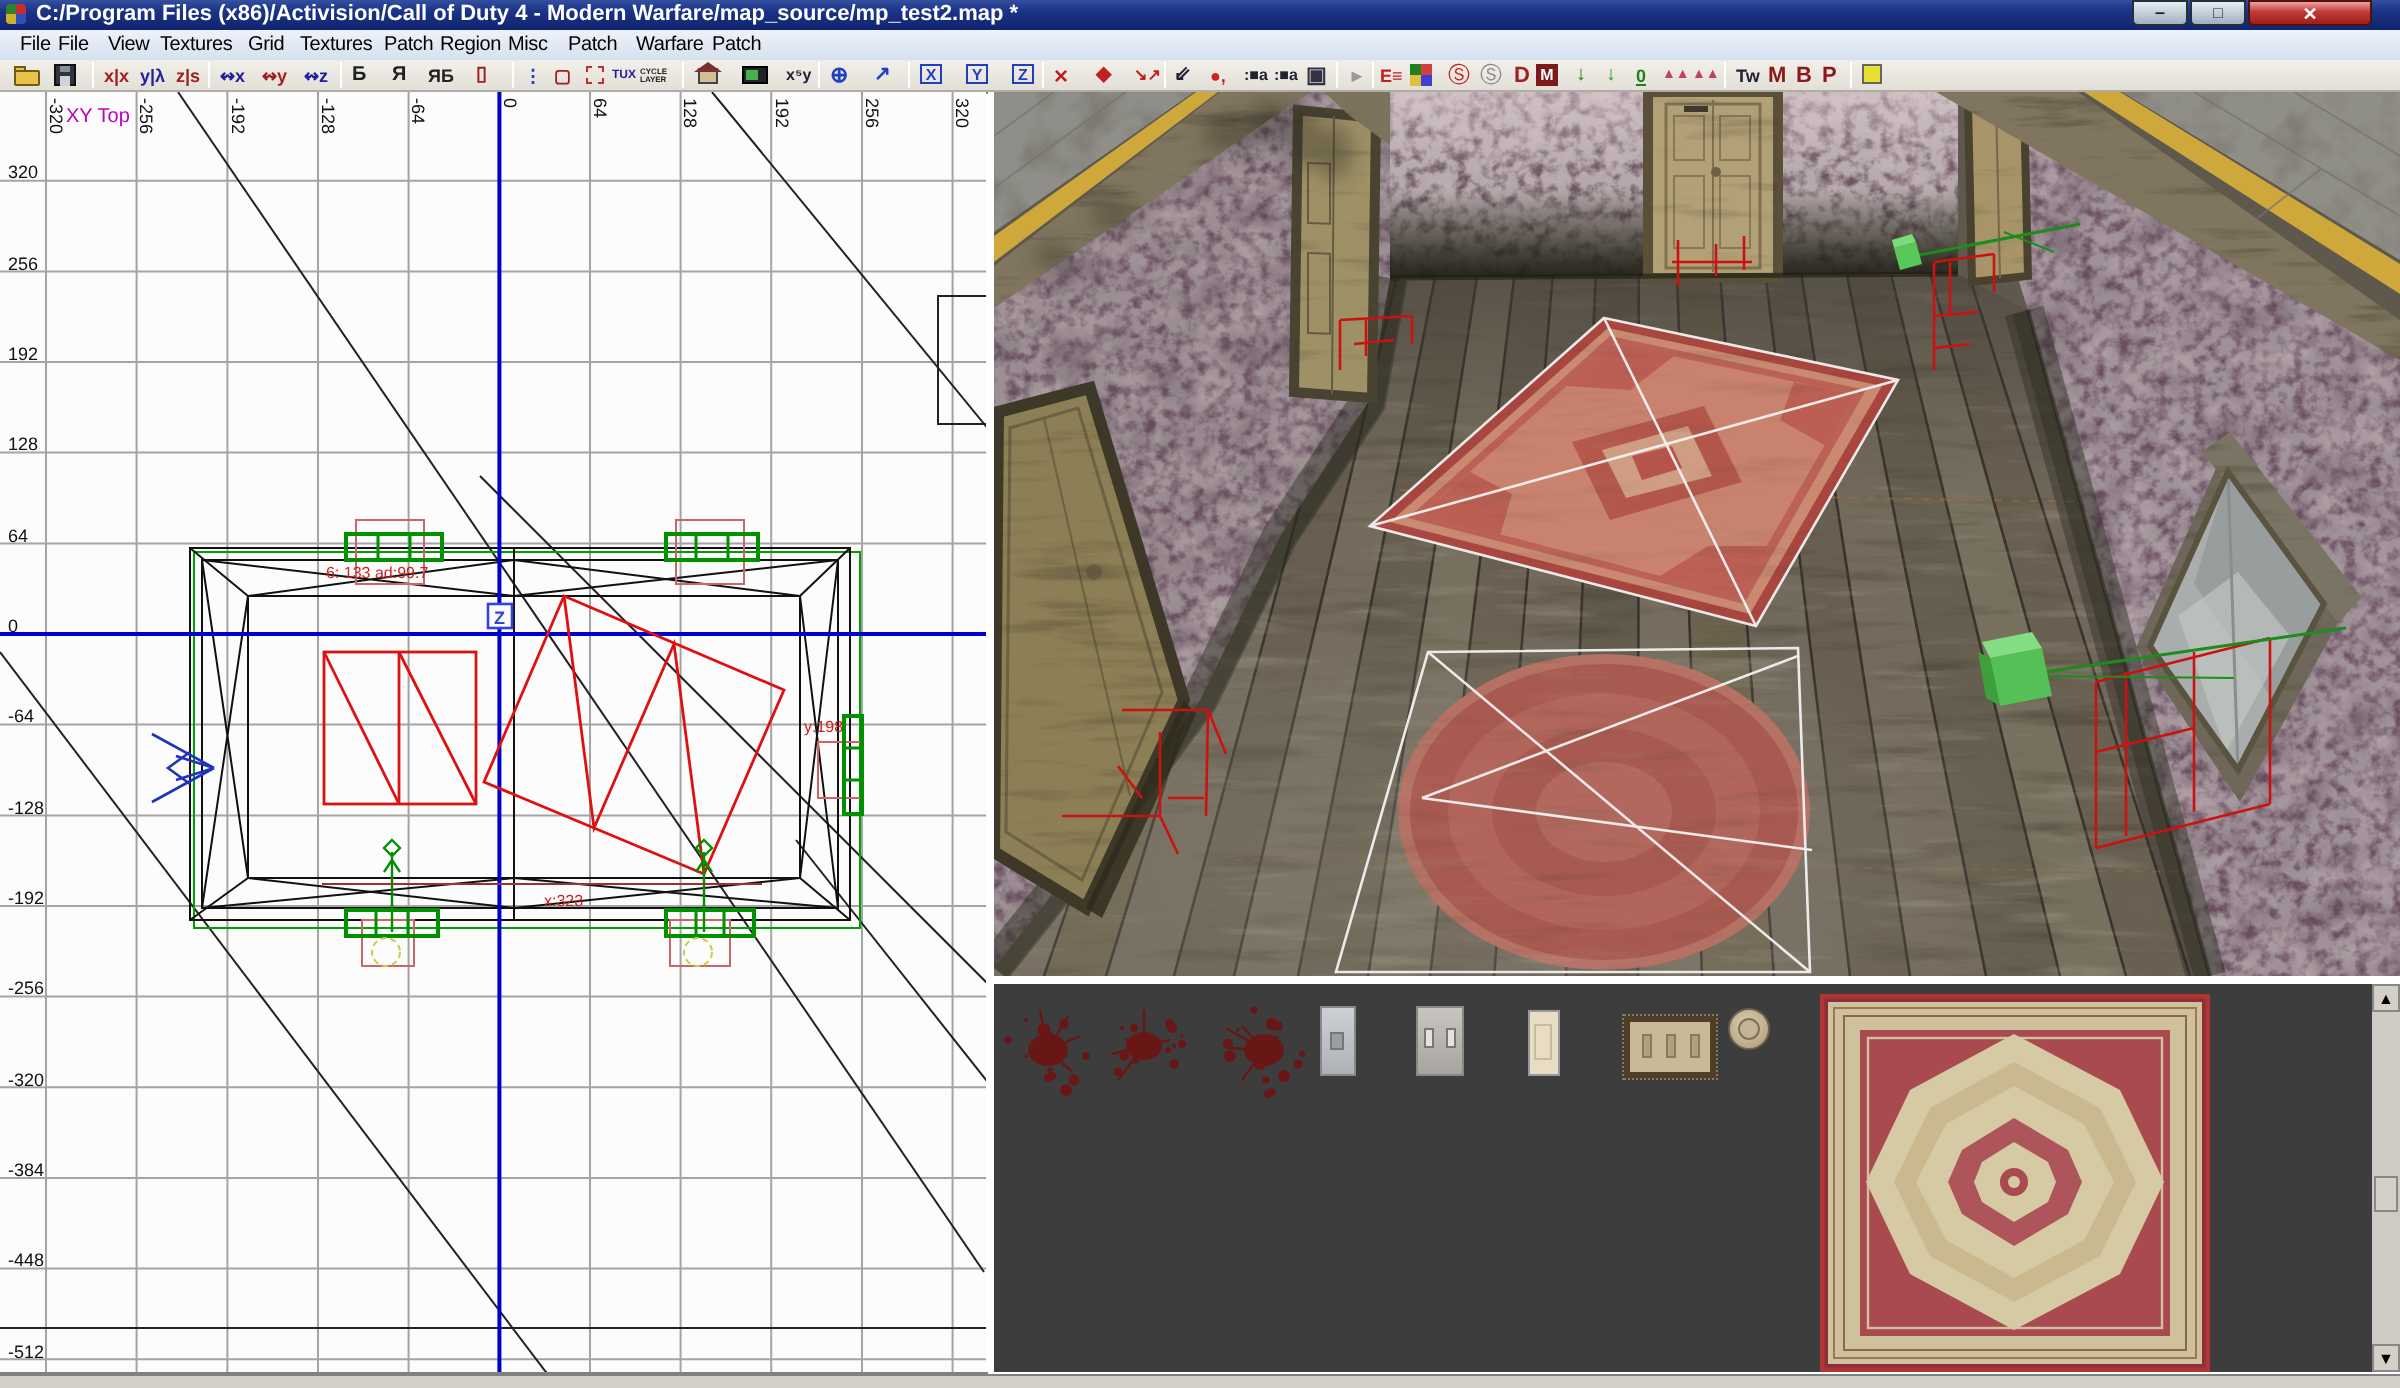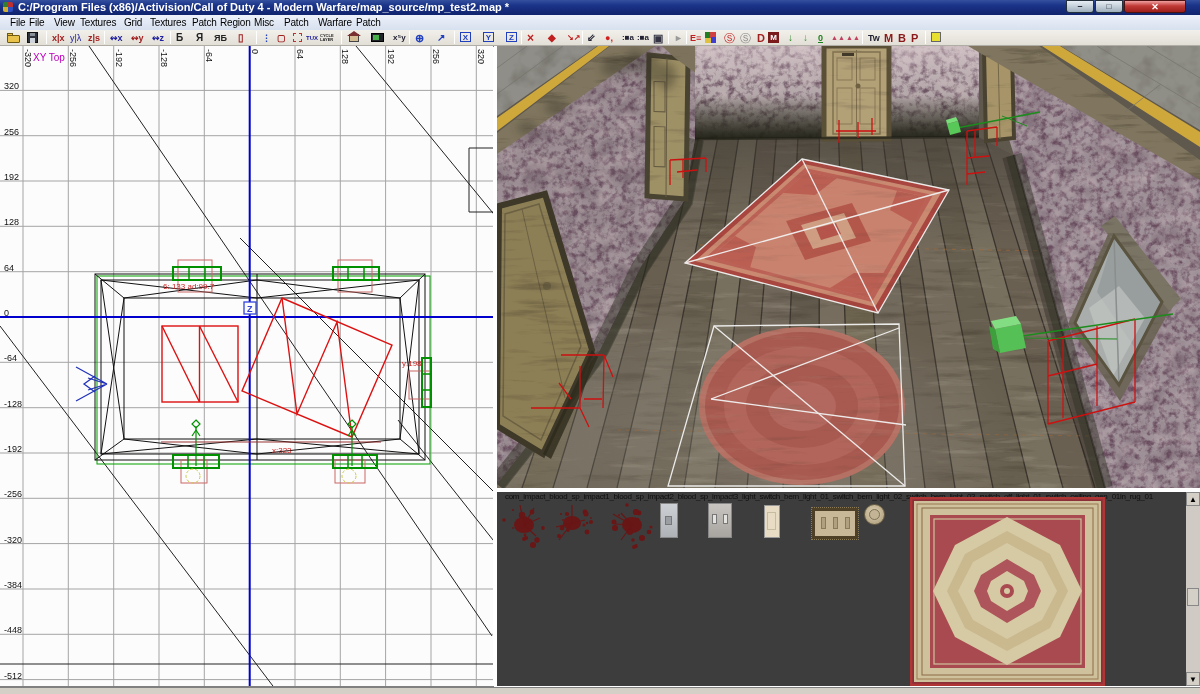--- a/index.html
+++ b/index.html
@@ -22,21 +22,21 @@
     <span style="position:absolute;left:356px">Patch</span>
   </div>
 <div style="position:absolute;left:0;top:30px;width:1200px;height:16px;background:linear-gradient(#f2f0ea,#e2dfd7);border-bottom:1px solid #b0ada6">
     <span style="position:absolute;left:7px;top:5px;width:13px;height:8px;background:#e8c24a;border:1px solid #6e5a10;border-radius:1px"></span>
     <span style="position:absolute;left:7px;top:3px;width:6px;height:3px;background:#e8c24a;border:1px solid #6e5a10"></span>
     <span style="position:absolute;left:27px;top:2px;width:11px;height:11px;background:#30343c;border:1px solid #111"></span>
     <span style="position:absolute;left:30px;top:8px;width:5px;height:5px;background:#cfd4da"></span>
     <span style="position:absolute;left:30px;top:3px;width:5px;height:3px;background:#8a9098"></span>
     <span style="position:absolute;left:46px;top:1px;width:1px;height:13px;background:#b8b5ae;border-right:1px solid #fff"></span>
     <span style="position:absolute;left:52px;top:2px;font-size:9px;font-weight:bold;color:#a02020;line-height:12px;">x|x</span>
-    <span style="position:absolute;left:70px;top:2px;font-size:9px;font-weight:normal;color:#2020a0;line-height:12px;">y|λ</span>
+    <span style="position:absolute;left:70px;top:2px;font-size:9px;font-weight:bold;color:#2020a0;line-height:12px;">y|λ</span>
     <span style="position:absolute;left:88px;top:2px;font-size:9px;font-weight:bold;color:#a02020;line-height:12px;">z|s</span>
     <span style="position:absolute;left:104px;top:1px;width:1px;height:13px;background:#b8b5ae;border-right:1px solid #fff"></span>
     <span style="position:absolute;left:110px;top:2px;font-size:9px;font-weight:bold;color:#2020a0;line-height:12px;">↭x</span>
     <span style="position:absolute;left:131px;top:2px;font-size:9px;font-weight:bold;color:#a02020;line-height:12px;">↭y</span>
     <span style="position:absolute;left:152px;top:2px;font-size:9px;font-weight:bold;color:#2020a0;line-height:12px;">↭z</span>
     <span style="position:absolute;left:170px;top:1px;width:1px;height:13px;background:#b8b5ae;border-right:1px solid #fff"></span>
     <span style="position:absolute;left:176px;top:2px;font-size:10px;font-weight:bold;color:#222;line-height:12px;">Б</span>
     <span style="position:absolute;left:196px;top:2px;font-size:10px;font-weight:bold;color:#222;line-height:12px;">Я</span>
     <span style="position:absolute;left:214px;top:2px;font-size:9px;font-weight:bold;color:#222;line-height:12px;">ЯБ</span>
     <span style="position:absolute;left:238px;top:2px;font-size:10px;font-weight:bold;color:#a02020;line-height:12px;">▯</span>
@@ -480,21 +480,20 @@
         <polygon points="450,78 461,75 459,71 449,74" fill="#79dd79"></polygon>
         <line x1="525" y1="290" x2="676" y2="268" stroke="#1c8c1c" stroke-width="1.5"></line>
         <line x1="525" y1="292" x2="620" y2="293" stroke="#1c8c1c" stroke-width="1"></line>
         <polygon points="498,283 524,278 529,302 503,307" fill="#55c055"></polygon>
         <polygon points="498,283 524,278 519,270 494,275" fill="#83dd83"></polygon>
         <polygon points="498,283 503,307 496,303 492,280" fill="#3da03d"></polygon>
       </g>
     </g>
   </svg>
 <div style="position:absolute;left:497px;top:492px;width:703px;height:194px;background:#3d3d3d;overflow:hidden">
-    <div style="position:absolute;left:8px;top:0;width:680px;height:10px;overflow:hidden;font-size:8px;color:#0e0e0e;white-space:nowrap;letter-spacing:-0.3px">com_impact_blood_sp_impact1_blood_sp_impact2_blood_sp_impact3_light_switch_bern_light_01_switch_bern_light_02_switch_bern_light_03_switch_off_light_01_switch_ceiling_gen_01in_rug_01</div>
     <svg width="690" height="185" style="position:absolute;left:0;top:9px" xmlns="http://www.w3.org/2000/svg">
       <g fill="#6e1212" opacity="0.9">
         <ellipse cx="27" cy="24" rx="10" ry="8"></ellipse>
         <circle cx="40" cy="39" r="2.7"></circle>
         <circle cx="27" cy="38" r="2.0"></circle>
         <circle cx="16" cy="9" r="1.1"></circle>
         <circle cx="46" cy="27" r="1.9"></circle>
         <circle cx="28" cy="17" r="2.0"></circle>
         <circle cx="25" cy="14" r="3.2"></circle>
         <circle cx="33" cy="20" r="0.9"></circle>

